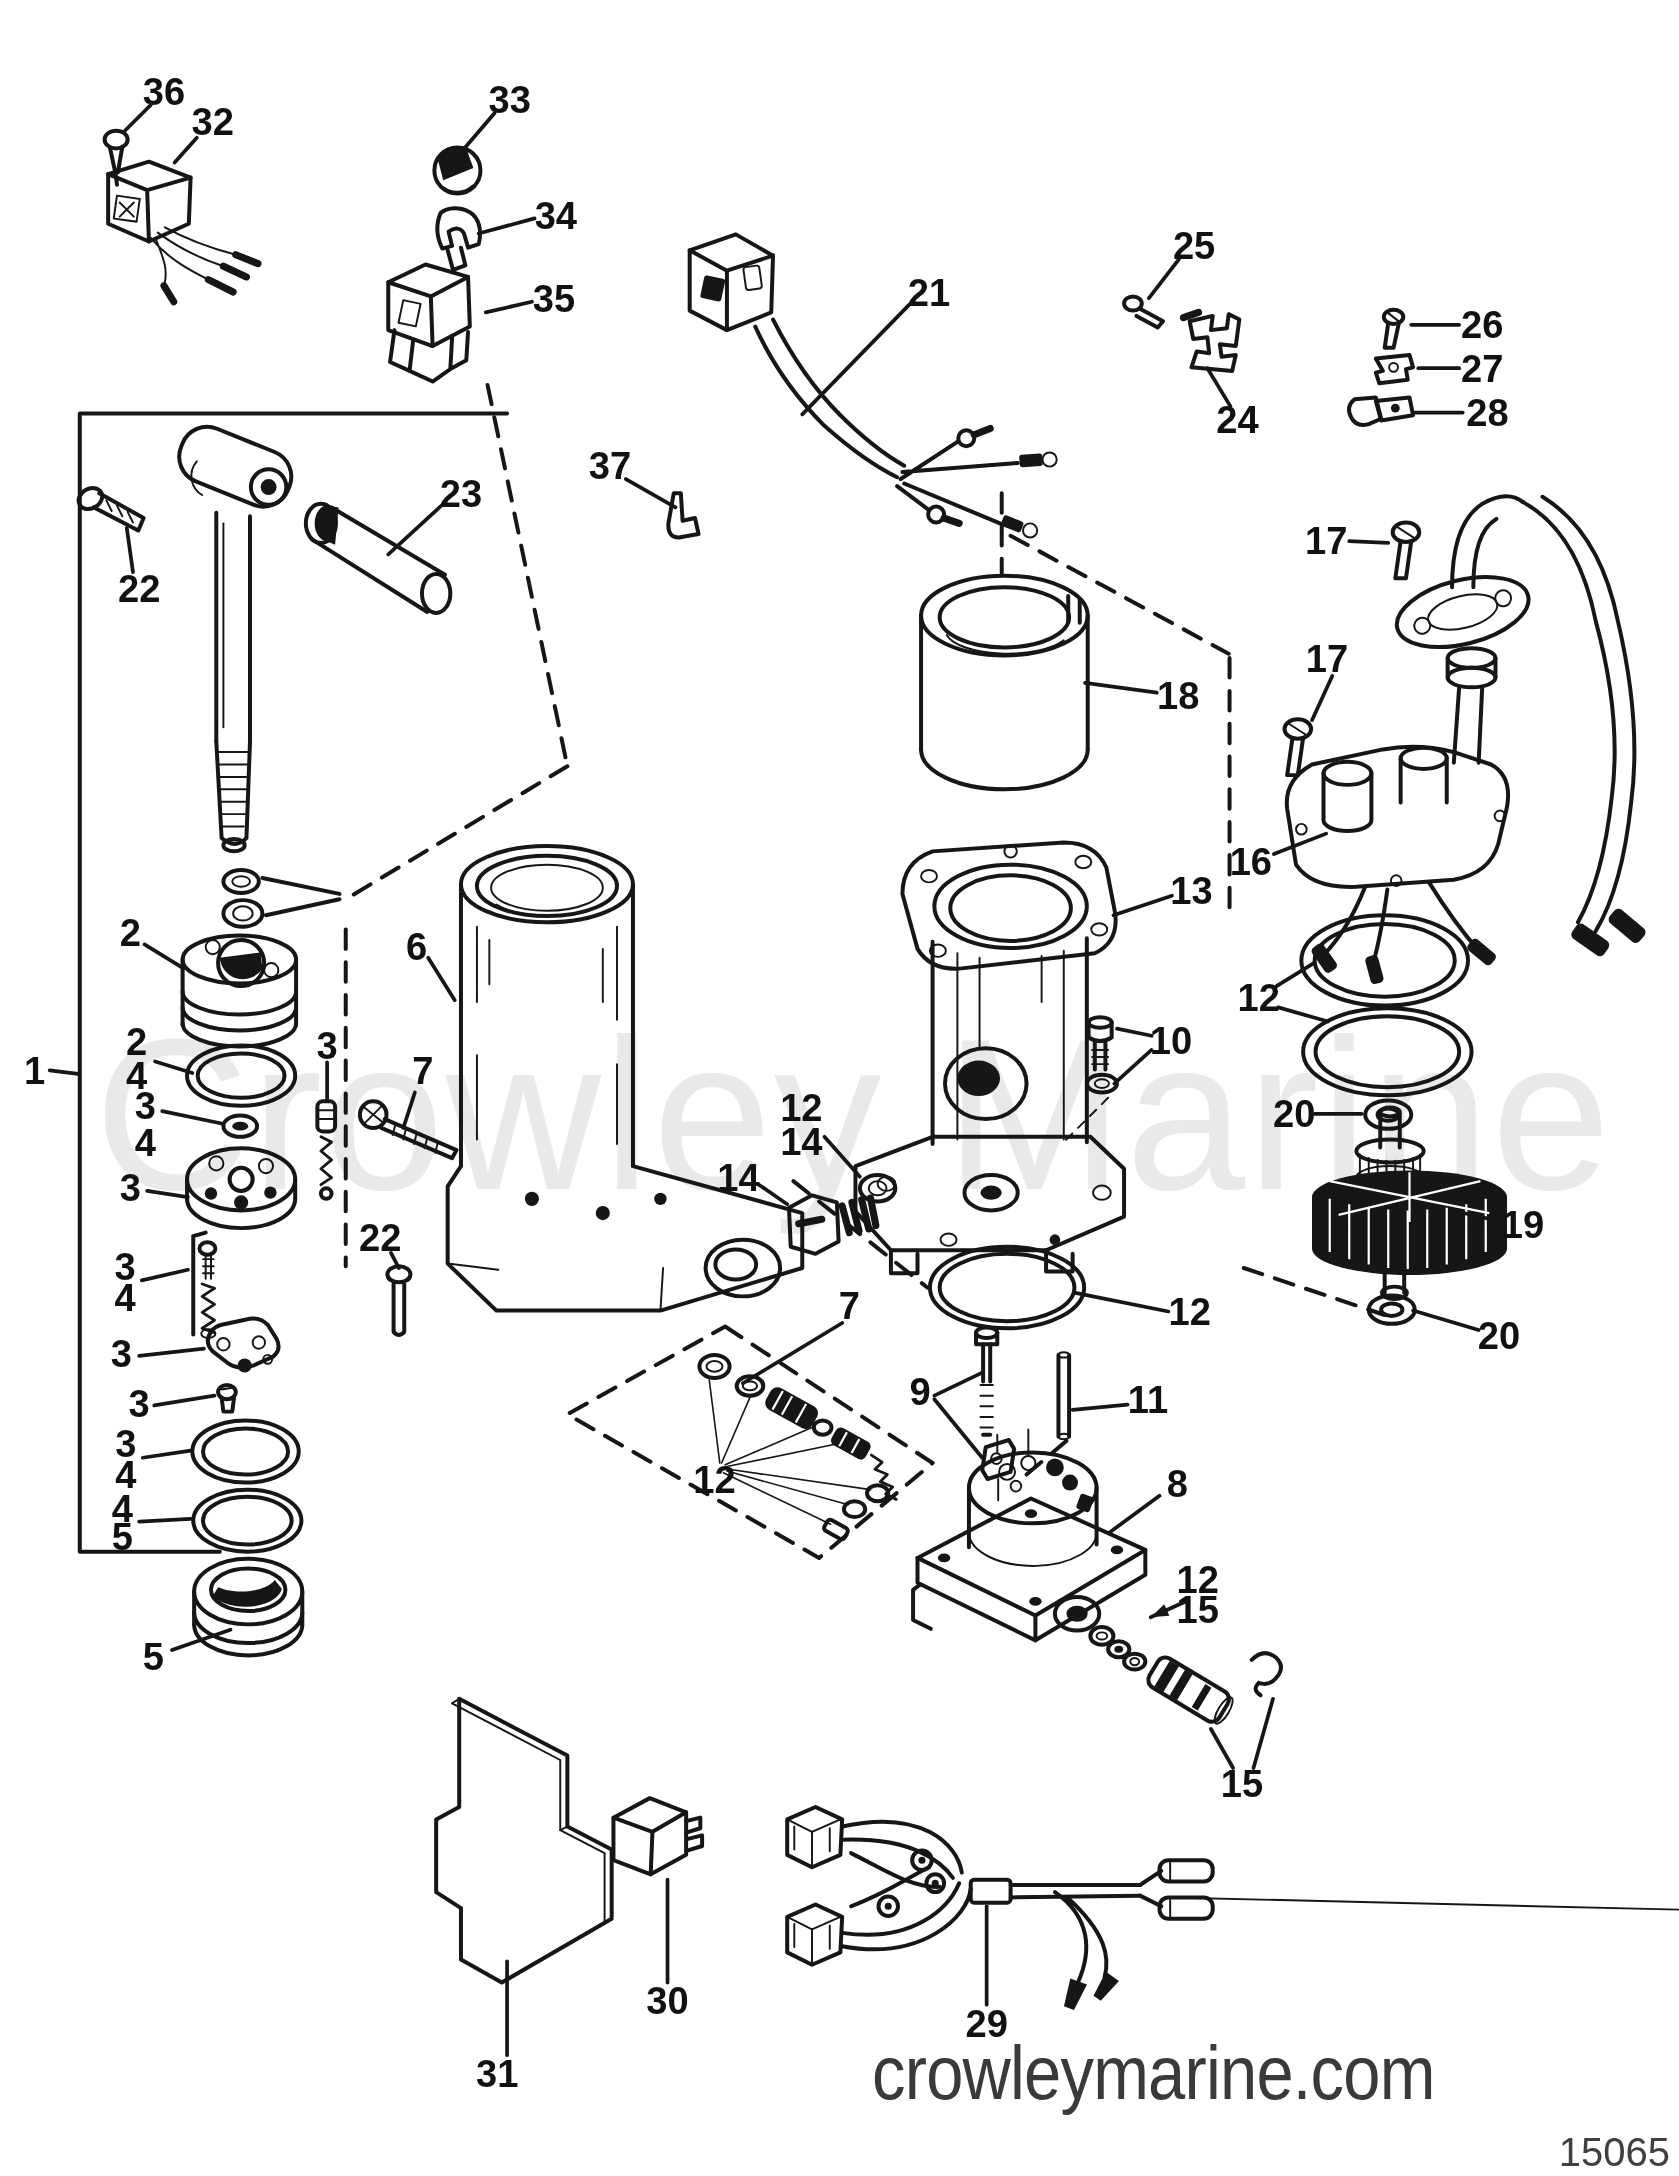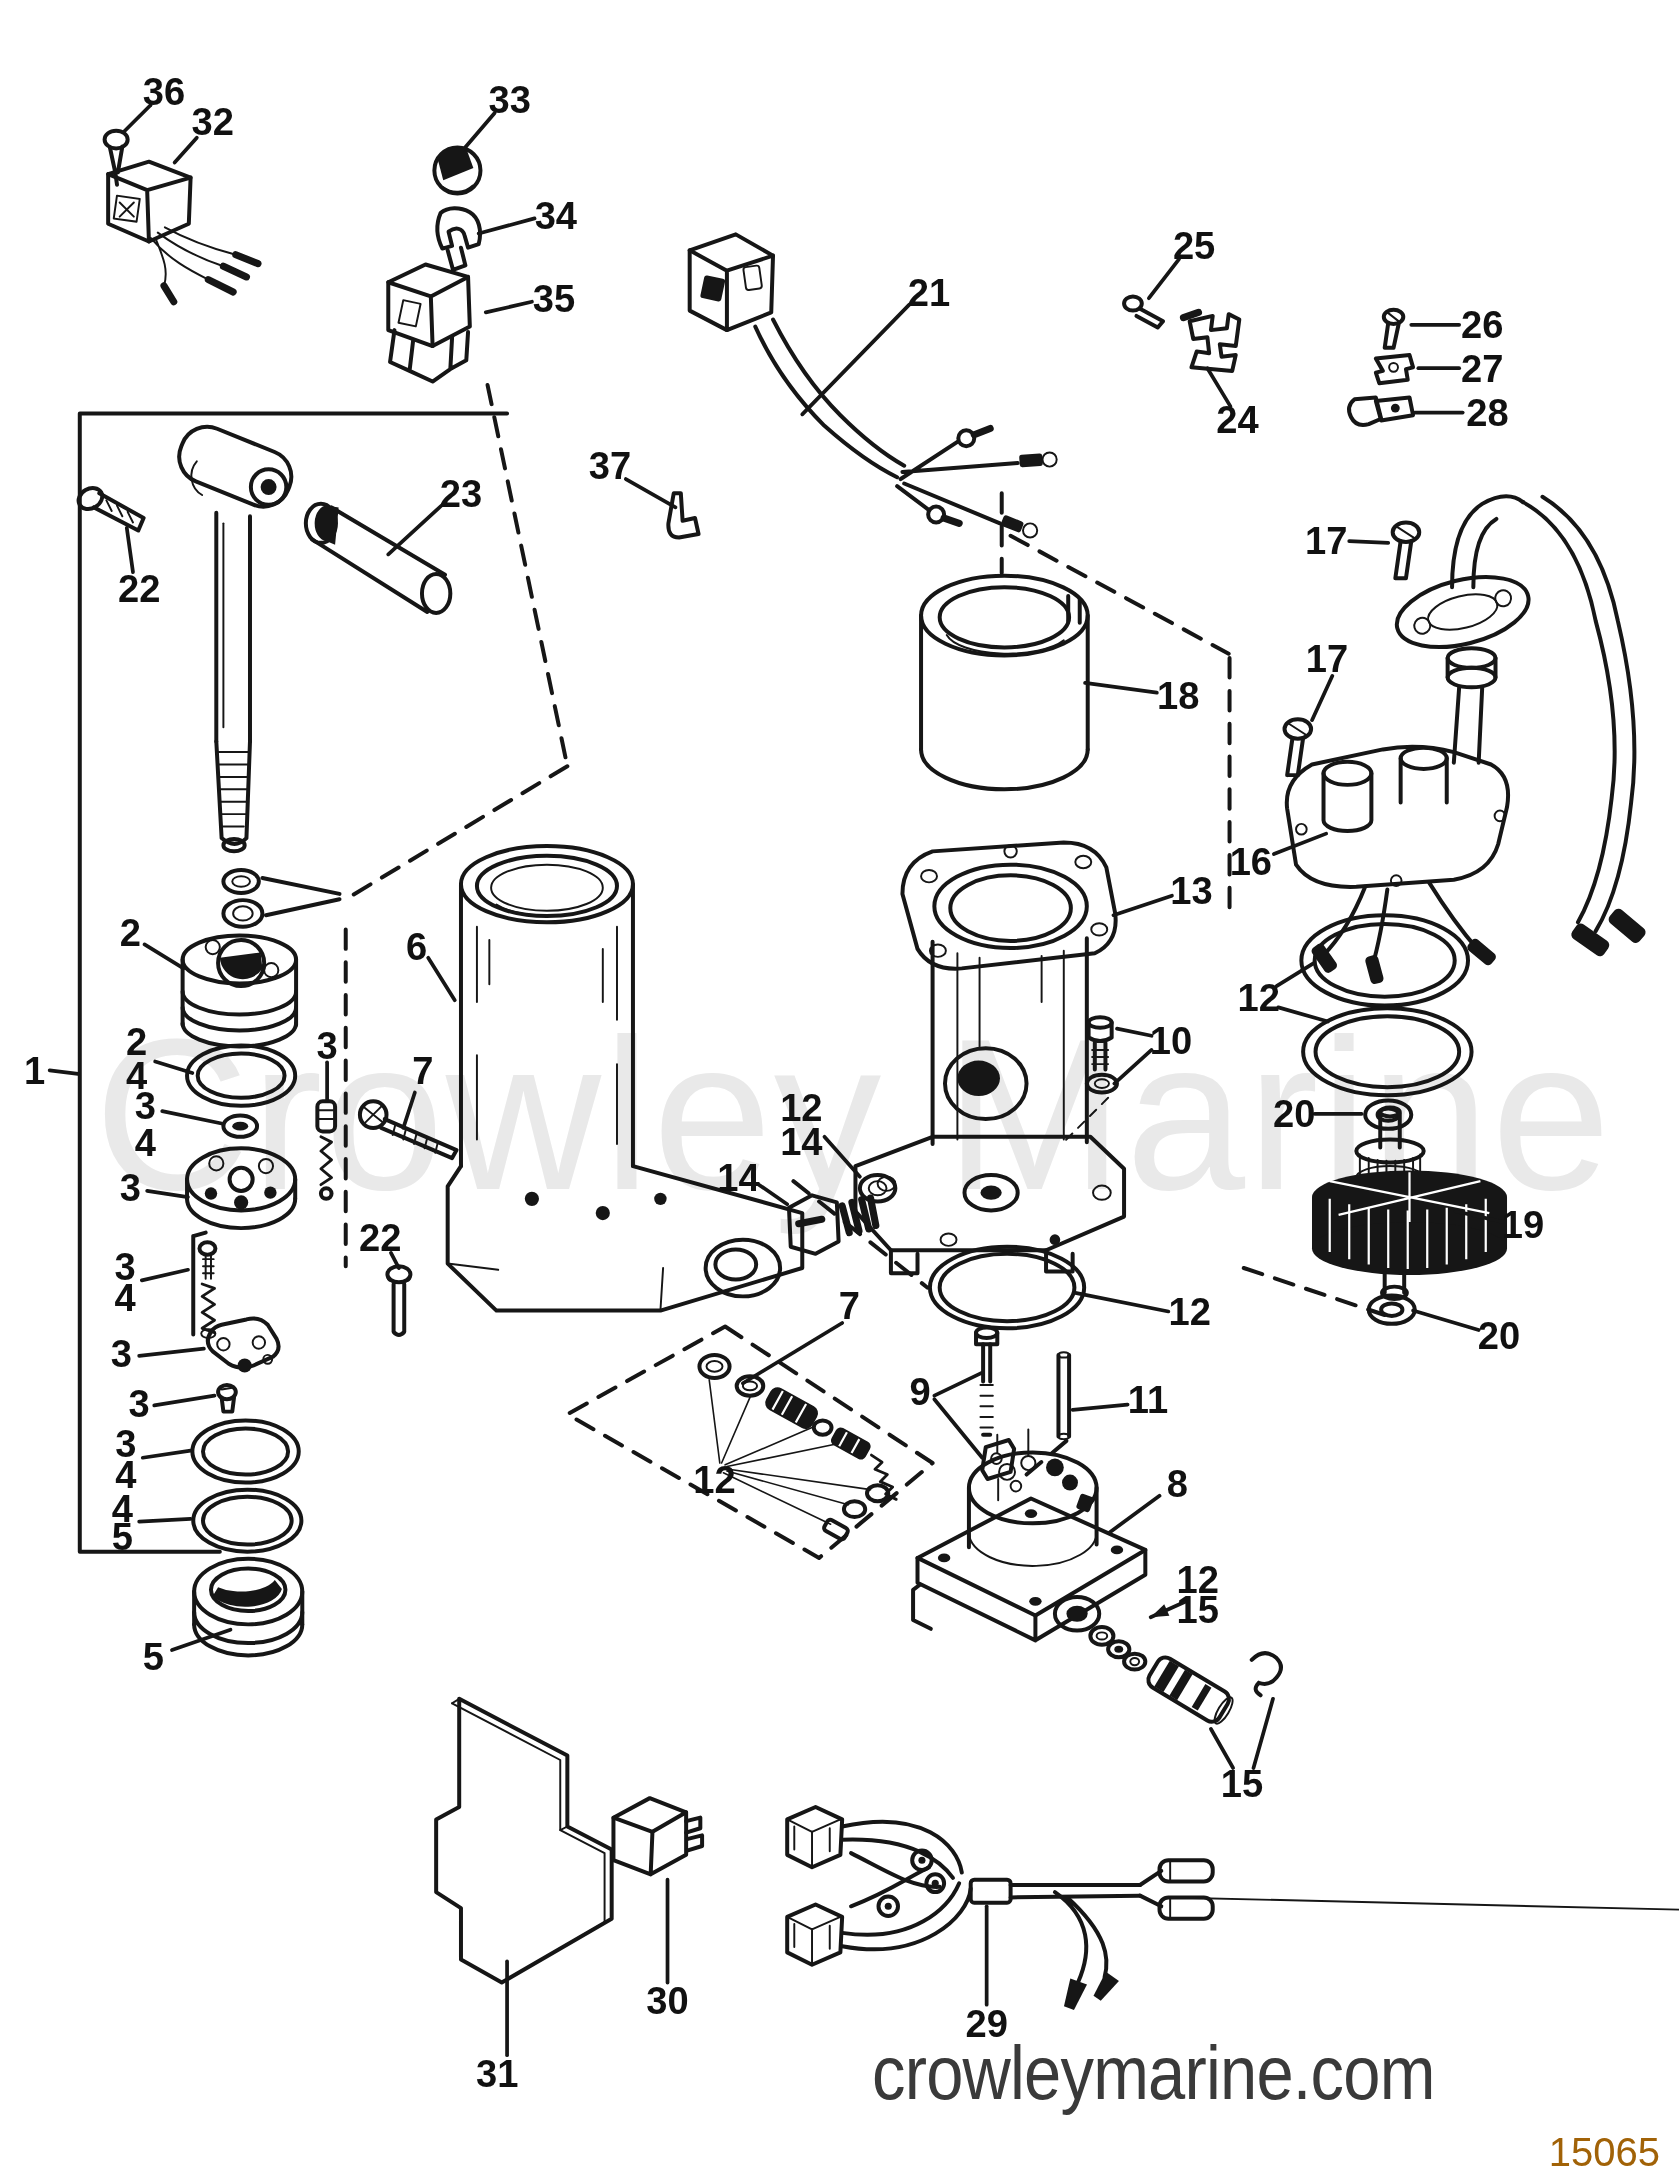--- a/index.html
+++ b/index.html
@@ -15,21 +15,21 @@
   .dk{fill:#161616;stroke:none;}
   .wt{fill:none;stroke:#ffffff;stroke-width:2.5;}
   .dashed{stroke-dasharray:22 15;}
   .dashed2{stroke-dasharray:10 9;}
   .leader{stroke:#161616;stroke-width:4.2;stroke-linecap:round;}
   .thin-leader{stroke-width:1.8;}
   .callout{font-family:"Liberation Sans",sans-serif;font-size:43px;font-weight:bold;fill:#111;
            text-anchor:middle;}
   #site-text{position:absolute;left:872px;top:2029px;font-size:76px;color:#3a3a3a;
              transform:scaleX(0.88);transform-origin:left top;letter-spacing:-0.9px;z-index:2;}
-  #sheet-number{position:absolute;right:19px;bottom:1.8px;font-size:40px;color:#a16207;z-index:2;}
+  #sheet-number{position:absolute;right:9px;bottom:1.8px;font-size:40px;color:#404040;z-index:2;}
 </style>
 </head>
 <body>
 
 <div id="page">
   <div id="watermark">Crowley Marine</div>
 
   <svg id="art" width="1679" height="2177" viewBox="0 0 1894 2455">
 
     <g>

